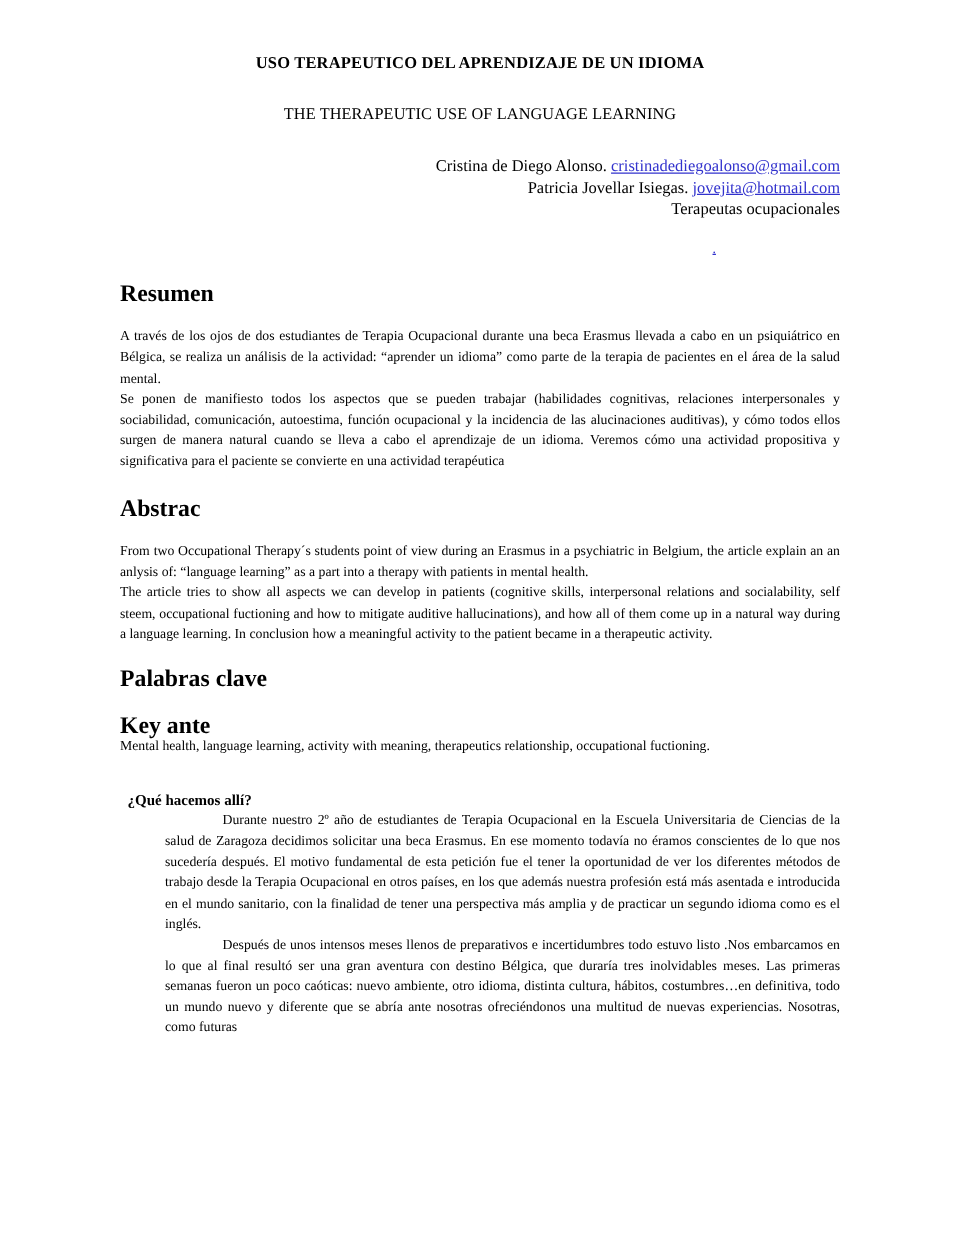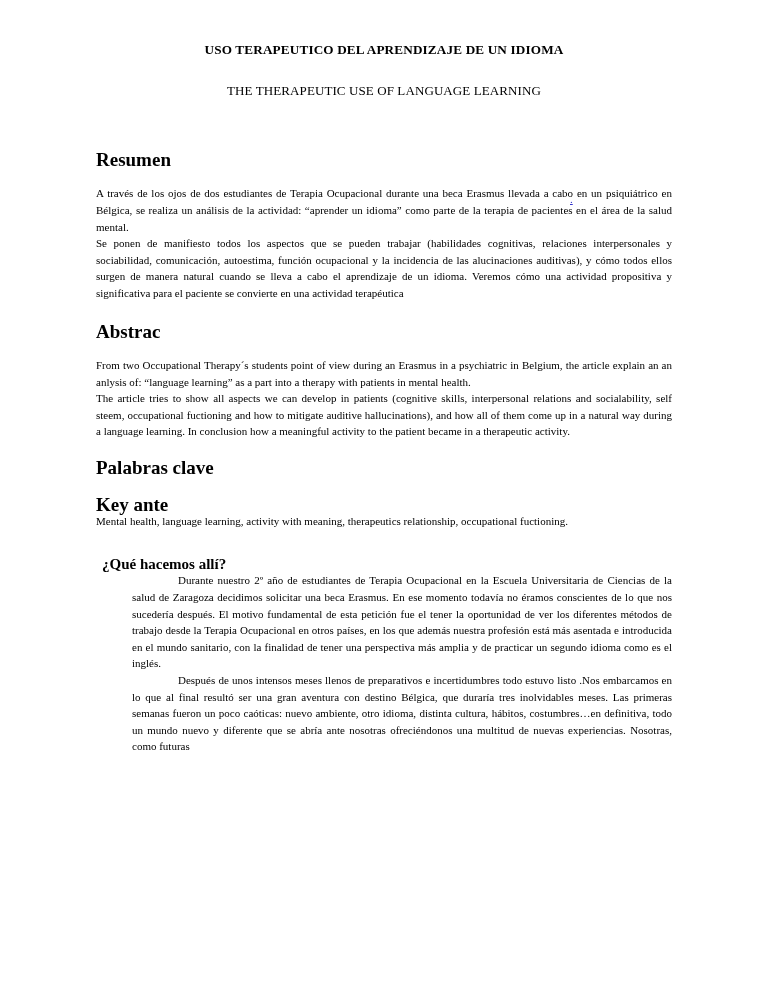--- a/index.html
+++ b/index.html
@@ -98,35 +98,46 @@
   }
   p.body.gap      { padding-top: 17px; }
   p.body.nogap    { padding-top: 0; }
   p.body.indent   { text-indent: 46px; margin-left: 36px; }
   p.body.left     { text-align: left; }
 
   .body-heading-inline {
     margin: 0;
     padding-top: 26px;
     padding-left: 6px;
-    font-size: 15px;
+    font-size: 12px;
     font-weight: bold;
     line-height: 16.6px;
   }
 </style>
 </head>
 <body>
 
 <div class="page">
   <div class="content">
 
     <h1 class="doc-title">USO TERAPEUTICO DEL APRENDIZAJE DE UN IDIOMA</h1>
 
     <h2 class="doc-subtitle">THE THERAPEUTIC USE OF LANGUAGE LEARNING</h2>
 
+    <div class="authors">
+      <span class="line">
+        <span>Cristina de Diego Alonso.</span>
+        <a class="email" href="#">cristinadediegoalonso@gmail.com</a>
+      </span>
+      <span class="line">
+        <span>Patricia Jovellar Isiegas.</span>
+        <a class="email" href="#">jovejita@hotmail.com</a>
+      </span>
+      <span class="line">Terapeutas ocupacionales</span>
+    </div>
 
     <h3 class="sec-head resumen">Resumen</h3>
 
     <p class="body gap">A través de los ojos de dos estudiantes de Terapia Ocupacional durante una beca Erasmus llevada a cabo en un psiquiátrico en Bélgica, se realiza un análisis de la actividad: “aprender un idioma” como parte de la terapia de pacientes en el área de la salud mental.</p>
 
     <p class="body nogap">Se ponen de manifiesto todos los aspectos que se pueden trabajar (habilidades cognitivas, relaciones interpersonales y sociabilidad, comunicación, autoestima,  función ocupacional y  la incidencia de las alucinaciones auditivas), y cómo todos ellos surgen de manera natural cuando se lleva a cabo el aprendizaje de un idioma. Veremos cómo una actividad propositiva y significativa para el paciente se convierte en una actividad terapéutica</p>
 
     <h3 class="sec-head abstrac">Abstrac</h3>
 
     <p class="body gap">From two Occupational Therapy´s students point of view during an Erasmus in a psychiatric in Belgium, the article explain an  an anlysis of: “language learning” as a part into a therapy with patients in mental health.</p>

